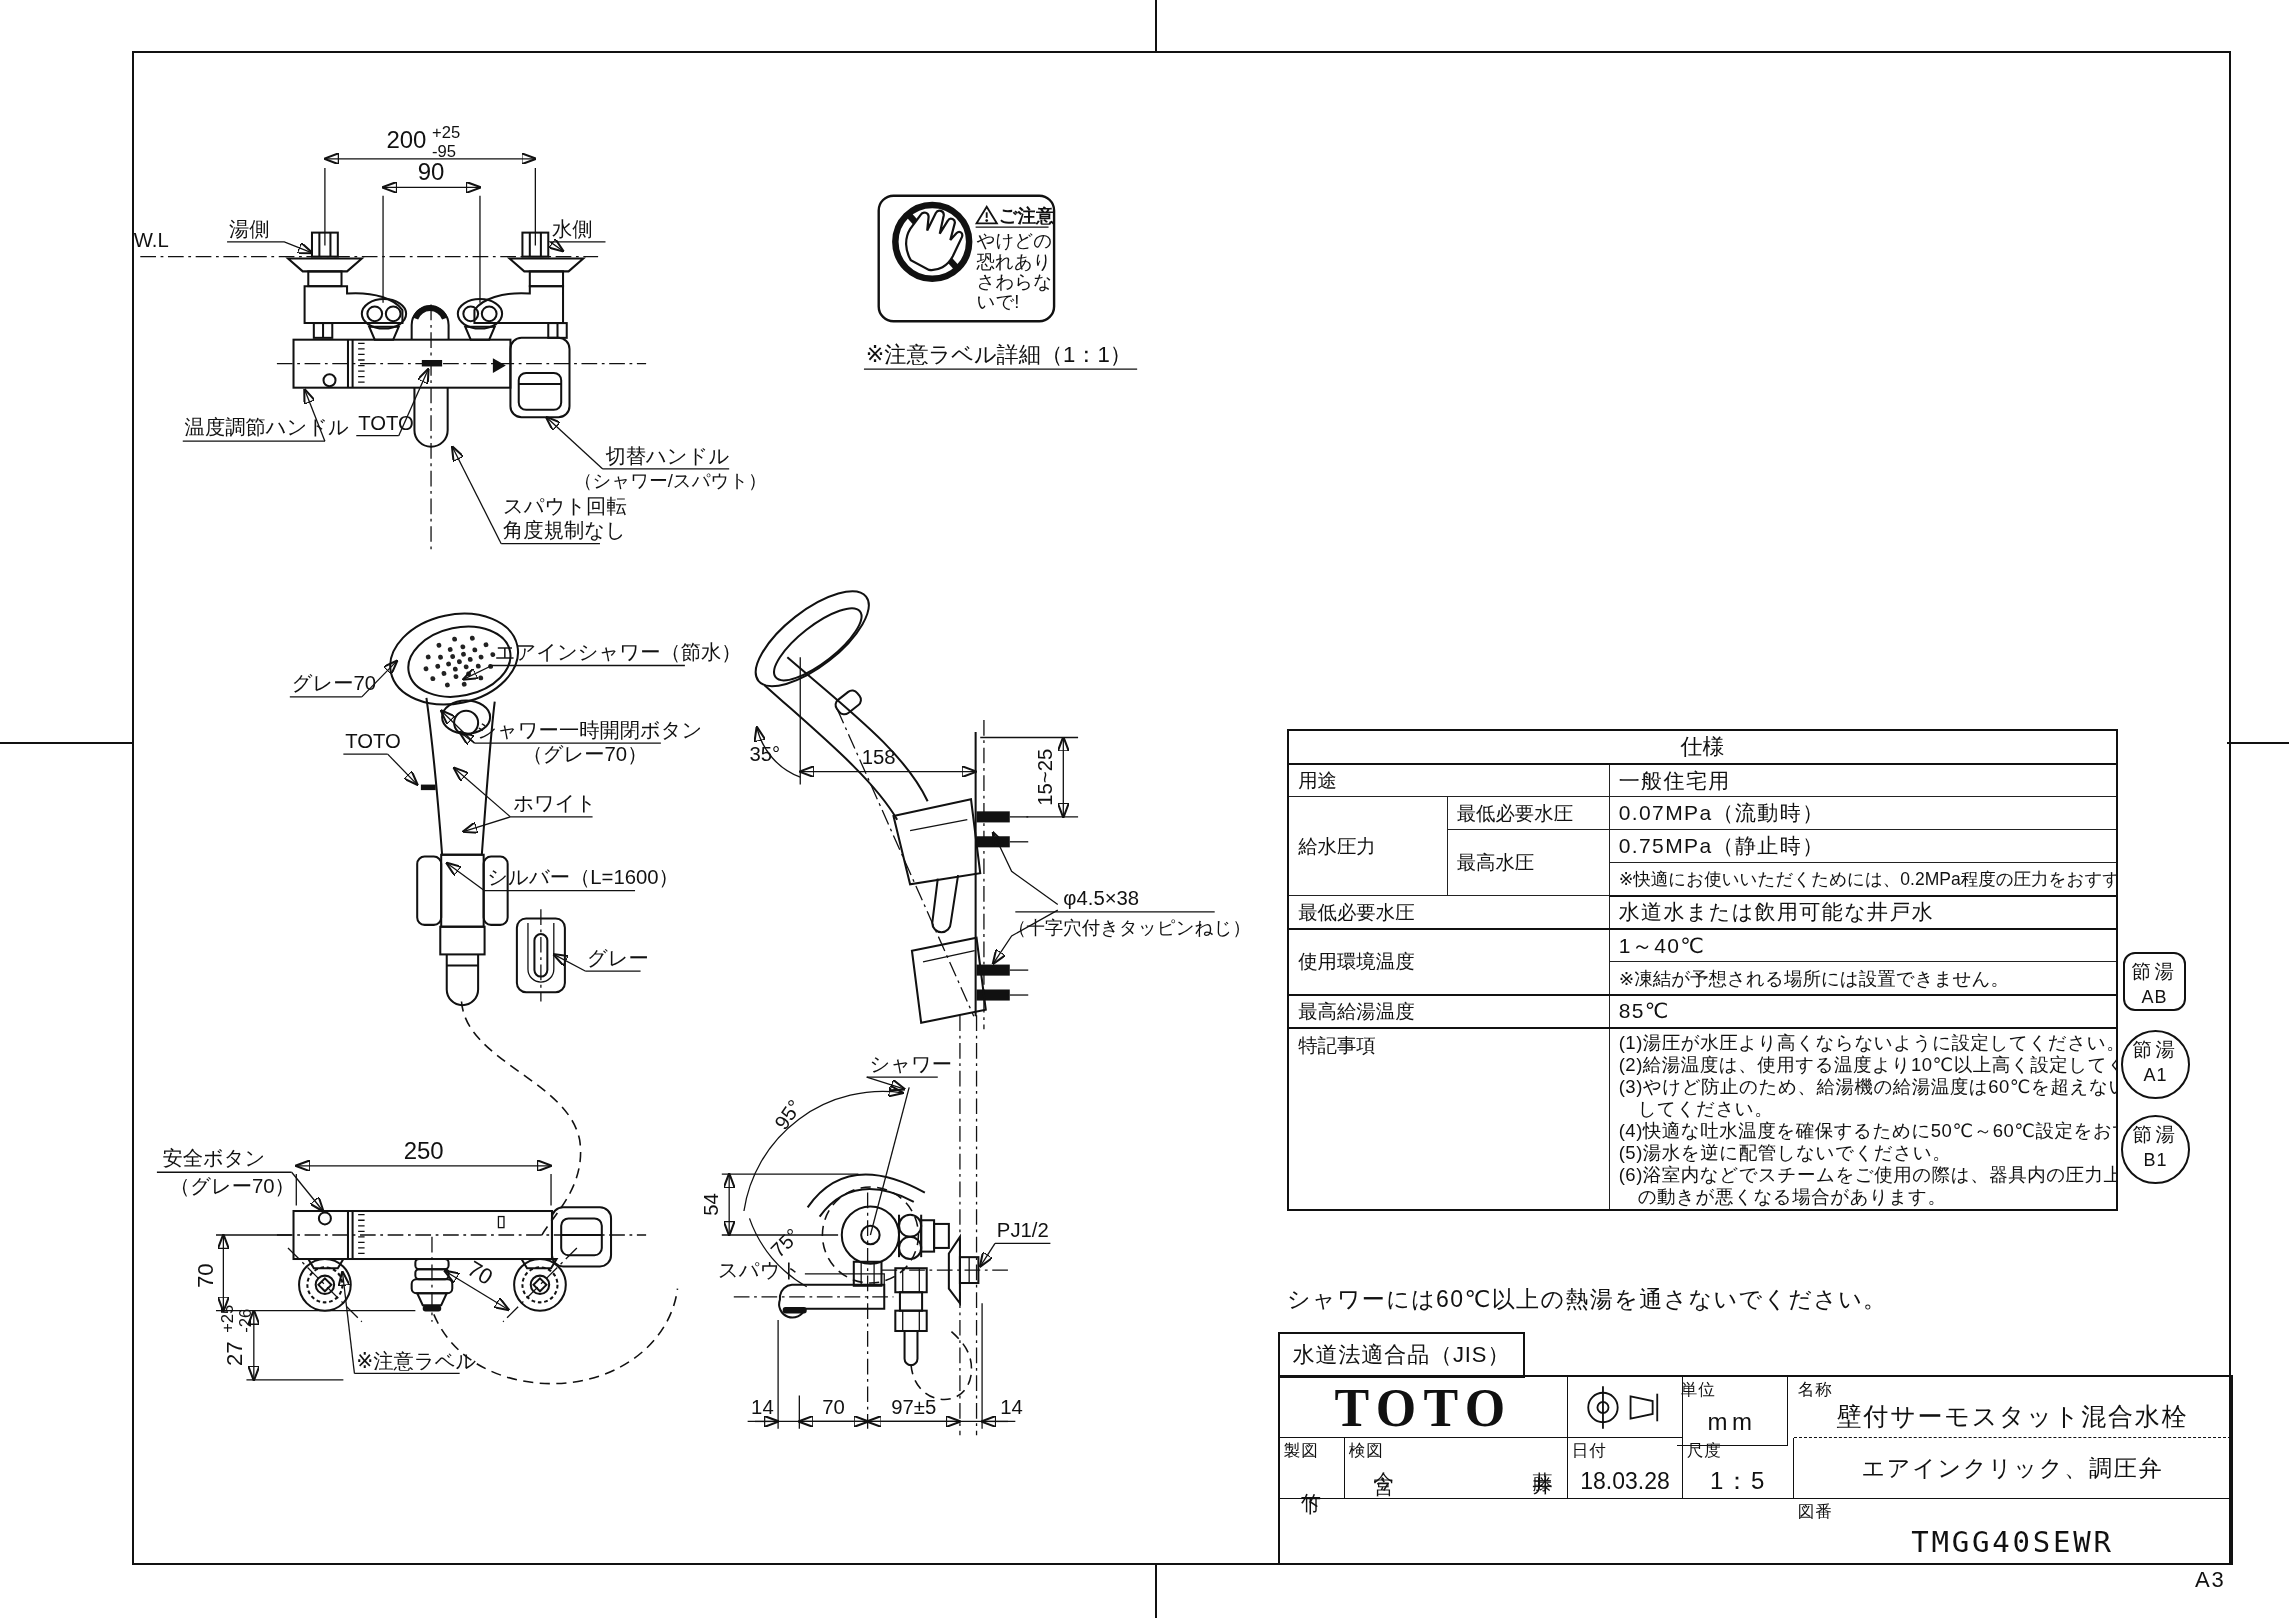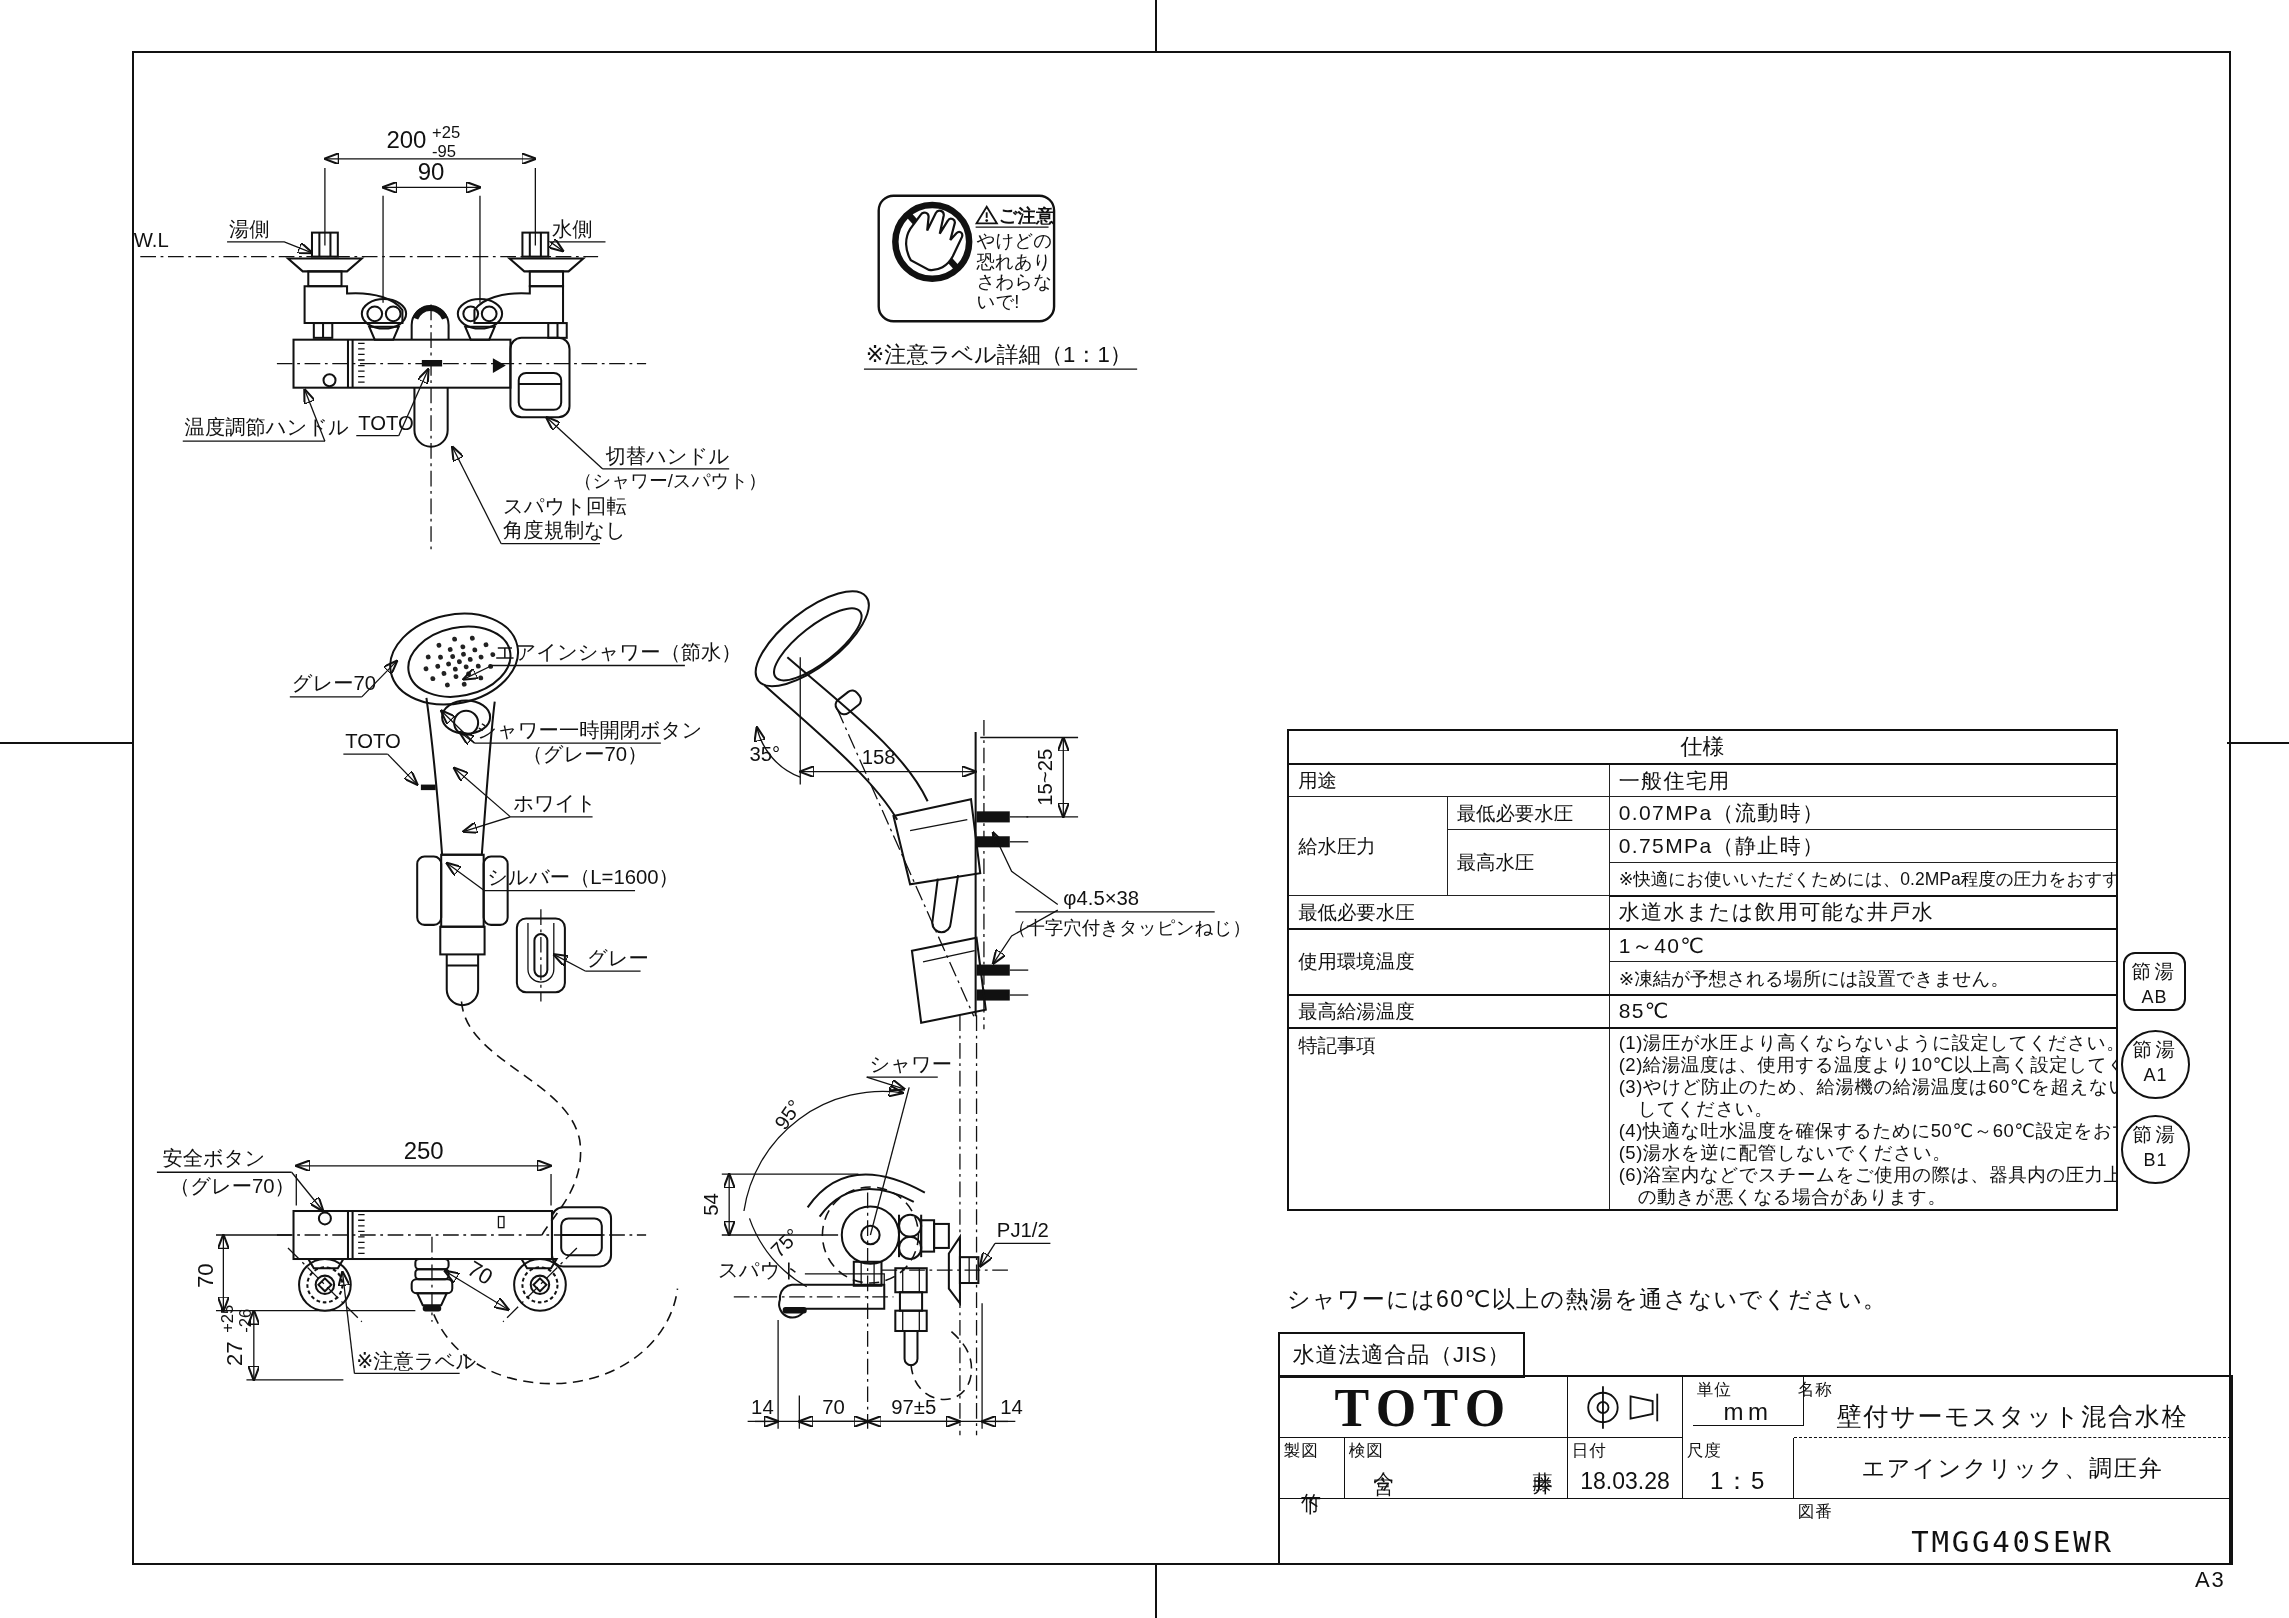--- a/index.html
+++ b/index.html
@@ -527,21 +527,21 @@
       <svg width="115" height="61" viewBox="0 0 125 66">
         <g stroke="#111" fill="none" stroke-width="2">
           <circle cx="38" cy="33" r="16"></circle>
             <circle cx="38" cy="33" r="6"></circle>
           <line x1="38" y1="10" x2="38" y2="56"></line>
           <polygon points="68,21 68,45 92,40 92,26"></polygon>
           <line x1="97" y1="18" x2="97" y2="48"></line>
         </g>
       </svg>
     </div>
-    <div class="cell" style="left:413px;top:0;width:111px;height:49px;">
+    <div class="cell" style="left:397px;top:0;width:111px;height:69px;">
       <span class="lab">単位</span>
       <div class="ctr" style="font-size:24px;letter-spacing:4.6px;padding-top:11px;">mm</div>
     </div>
     <div class="cell dashbot" style="left:514px;top:0;width:437px;height:61px;border-right:none;">
       <span class="lab">名称</span>
       <div class="ctr" style="font-size:25px;letter-spacing:1.8px;padding-top:9.2px;">壁付サーモスタット混合水栓</div>
     </div>
 
     <div class="cell" style="left:0;top:61px;width:65px;height:61px;">
       <span class="lab">製図</span>

